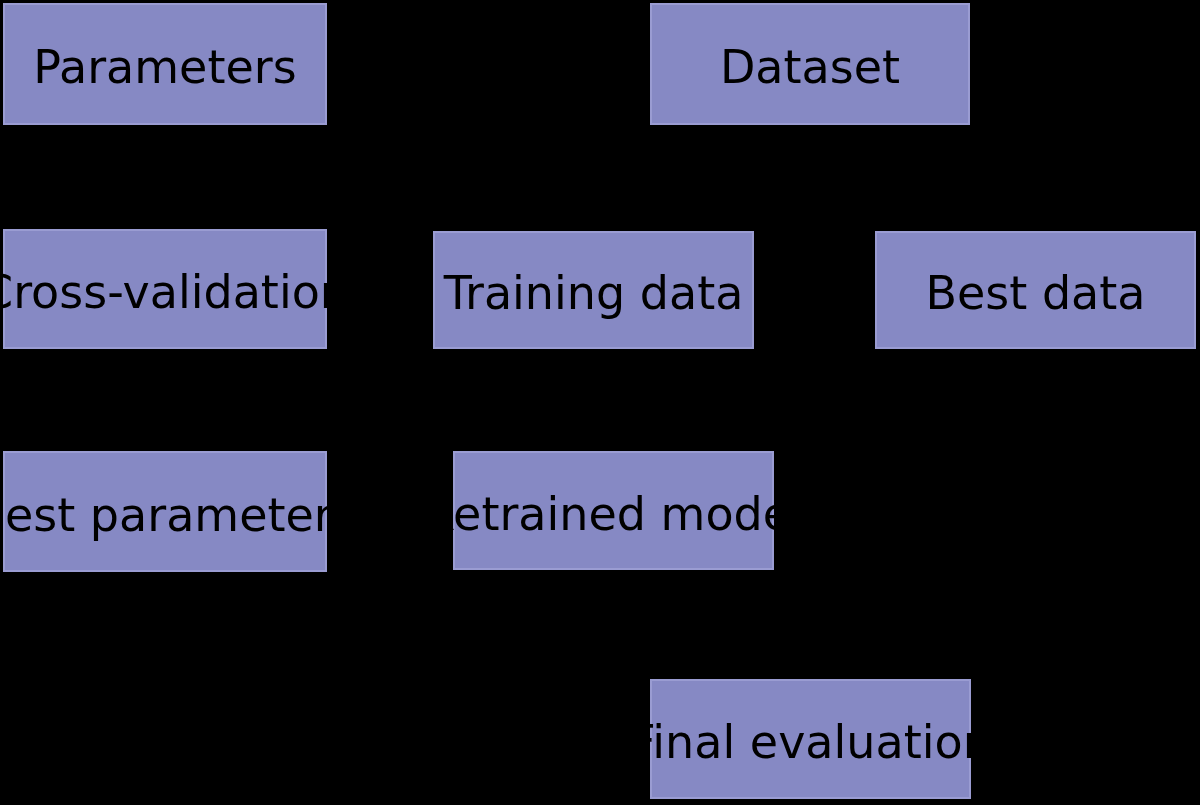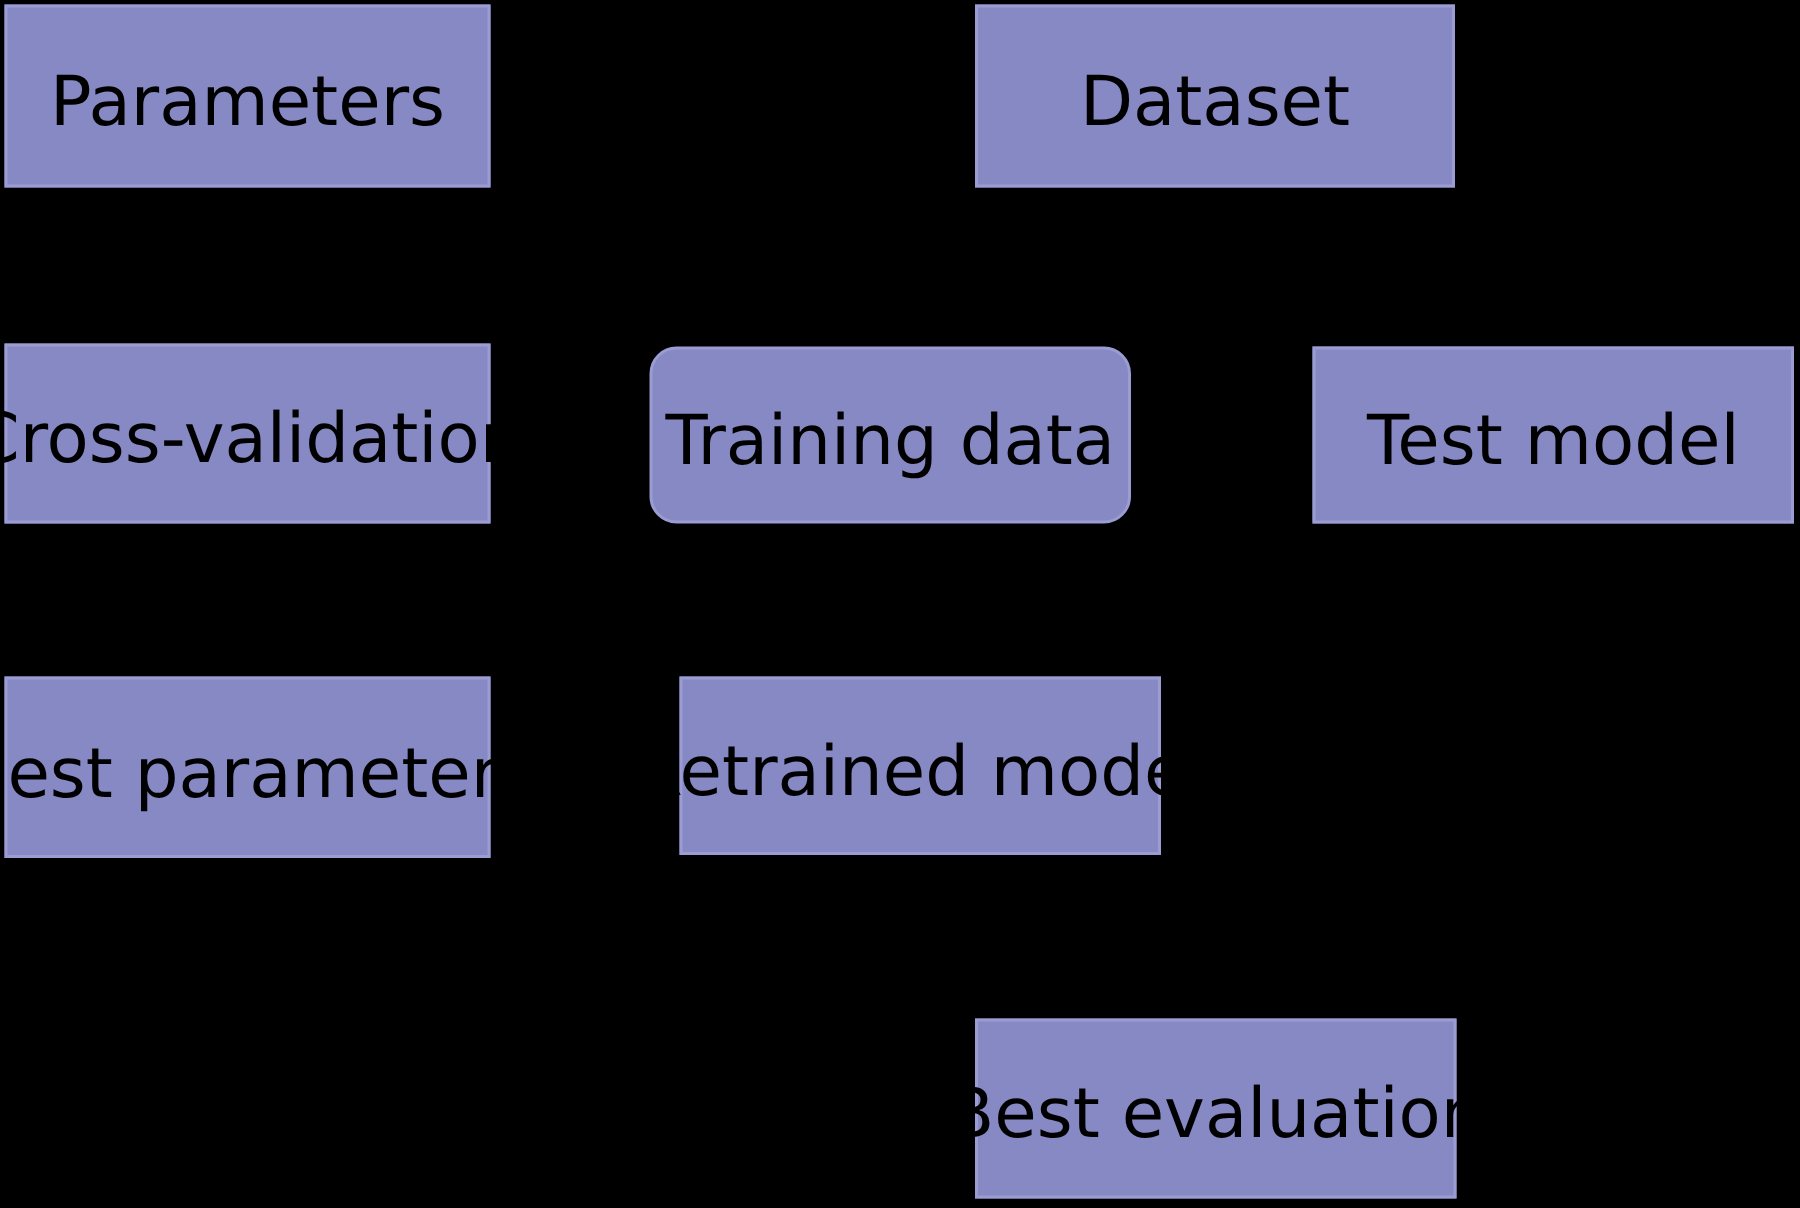--- a/index.html
+++ b/index.html
@@ -34,21 +34,21 @@
     white-space: nowrap;
     letter-spacing: 0px;
     text-align: center;
     position: relative;
     top: 3px;
   }
   
   #node-parameters       { left: 3px;   top: 3px;   width: 324px; height: 122px; }
   #node-dataset          { left: 650px; top: 3px;   width: 320px; height: 122px; }
   #node-cross-validation { left: 3px;   top: 229px; width: 324px; height: 120px; }
-  #node-training-data    { left: 433px; top: 231px; width: 321px; height: 118px; border-radius: 18px; }
+  #node-training-data    { left: 433px; top: 231px; width: 321px; height: 118px; }
   #node-test-data        { left: 875px; top: 231px; width: 321px; height: 118px; }
   #node-best-parameters  { left: 3px;   top: 451px; width: 324px; height: 121px; }
   #node-retrained-model  { left: 440px; top: 451px; width: 321px; height: 119px; margin-left: 13px; }
   #node-final-evaluation { left: 650px; top: 679px; width: 321px; height: 120px; }
 
   
   #node-best-parameters .node-label,
   #node-retrained-model .node-label,
   #node-final-evaluation .node-label,
   #node-cross-validation .node-label { font-size: 46px; }
@@ -68,28 +68,28 @@
 
   <div class="node" id="node-cross-validation">
     <span class="node-label">Cross-validation</span>
   </div>
 
   <div class="node" id="node-training-data">
     <span class="node-label">Training data</span>
   </div>
 
   <div class="node" id="node-test-data">
-    <span class="node-label">Test model</span>
+    <span class="node-label">Best data</span>
   </div>
 
   <div class="node" id="node-best-parameters">
     <span class="node-label">Best parameters</span>
   </div>
 
   <div class="node" id="node-retrained-model">
     <span class="node-label">Retrained model</span>
   </div>
 
   <div class="node" id="node-final-evaluation">
-    <span class="node-label">Best evaluation</span>
+    <span class="node-label">Final evaluation</span>
   </div>
 
 </div>
 
 </body></html>

